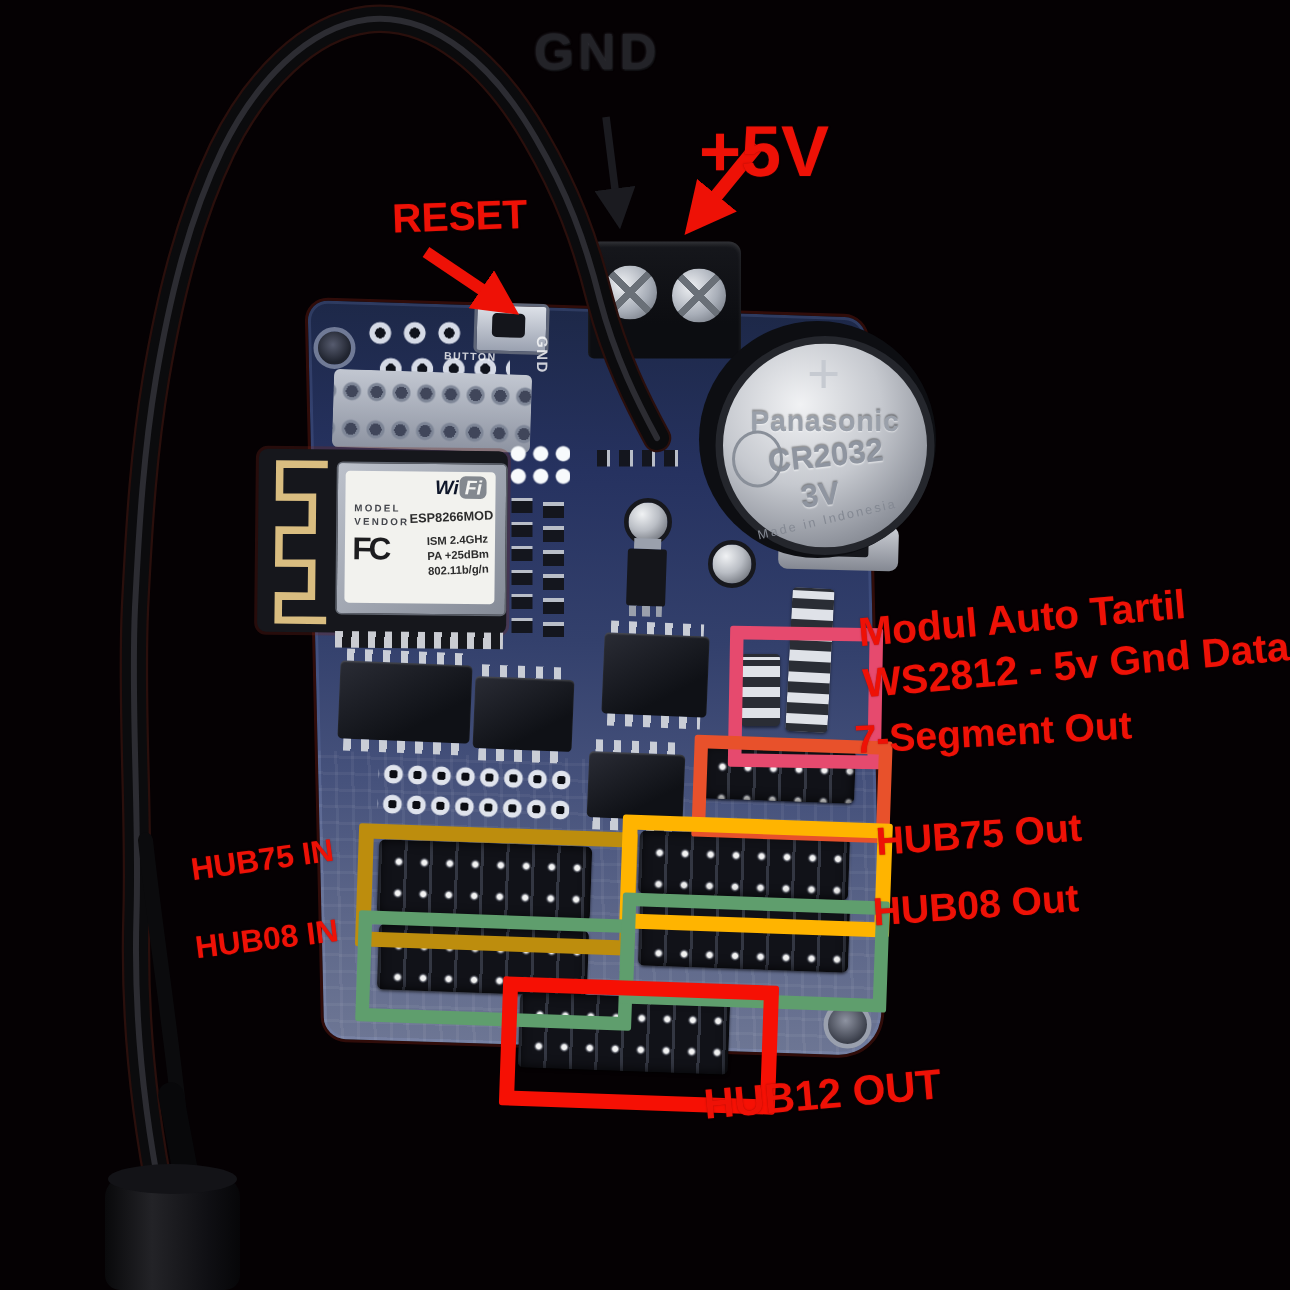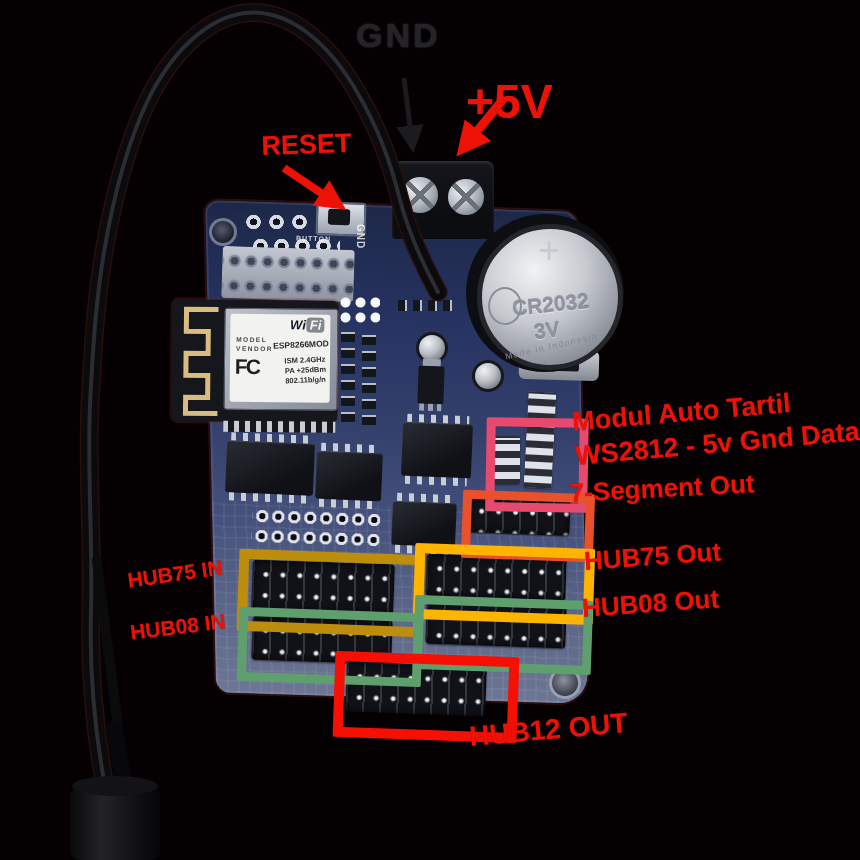--- a/index.html
+++ b/index.html
@@ -166,20 +166,21 @@
   <div class="abs silk silk-gnd z3">GND</div>
 
   <div class="abs terminal z3">
     <div class="screw s1"></div>
     <div class="screw s2"></div>
   </div>
 
   <div class="abs holder z3"></div>
   <div class="abs battery z3">
     <div class="plus">+</div>
+    <div class="brand">Panasonic</div>
     <div class="model">CR2032</div>
     <div class="volt">3V</div>
     <div class="recycle"></div>
     <div class="origin">Made in Indonesia</div>
   </div>
   <div class="abs clip z2"></div>
 
   <div class="abs esp z3">
     <svg width="50" height="118" viewBox="0 0 50 118" style="position:absolute;left:2px;top:2px">
       <path d="M44 8 H12 V30 H34 V52 H12 V74 H34 V96 H12 V112 H44" stroke="#d9bd80" stroke-width="5" fill="none"></path>

